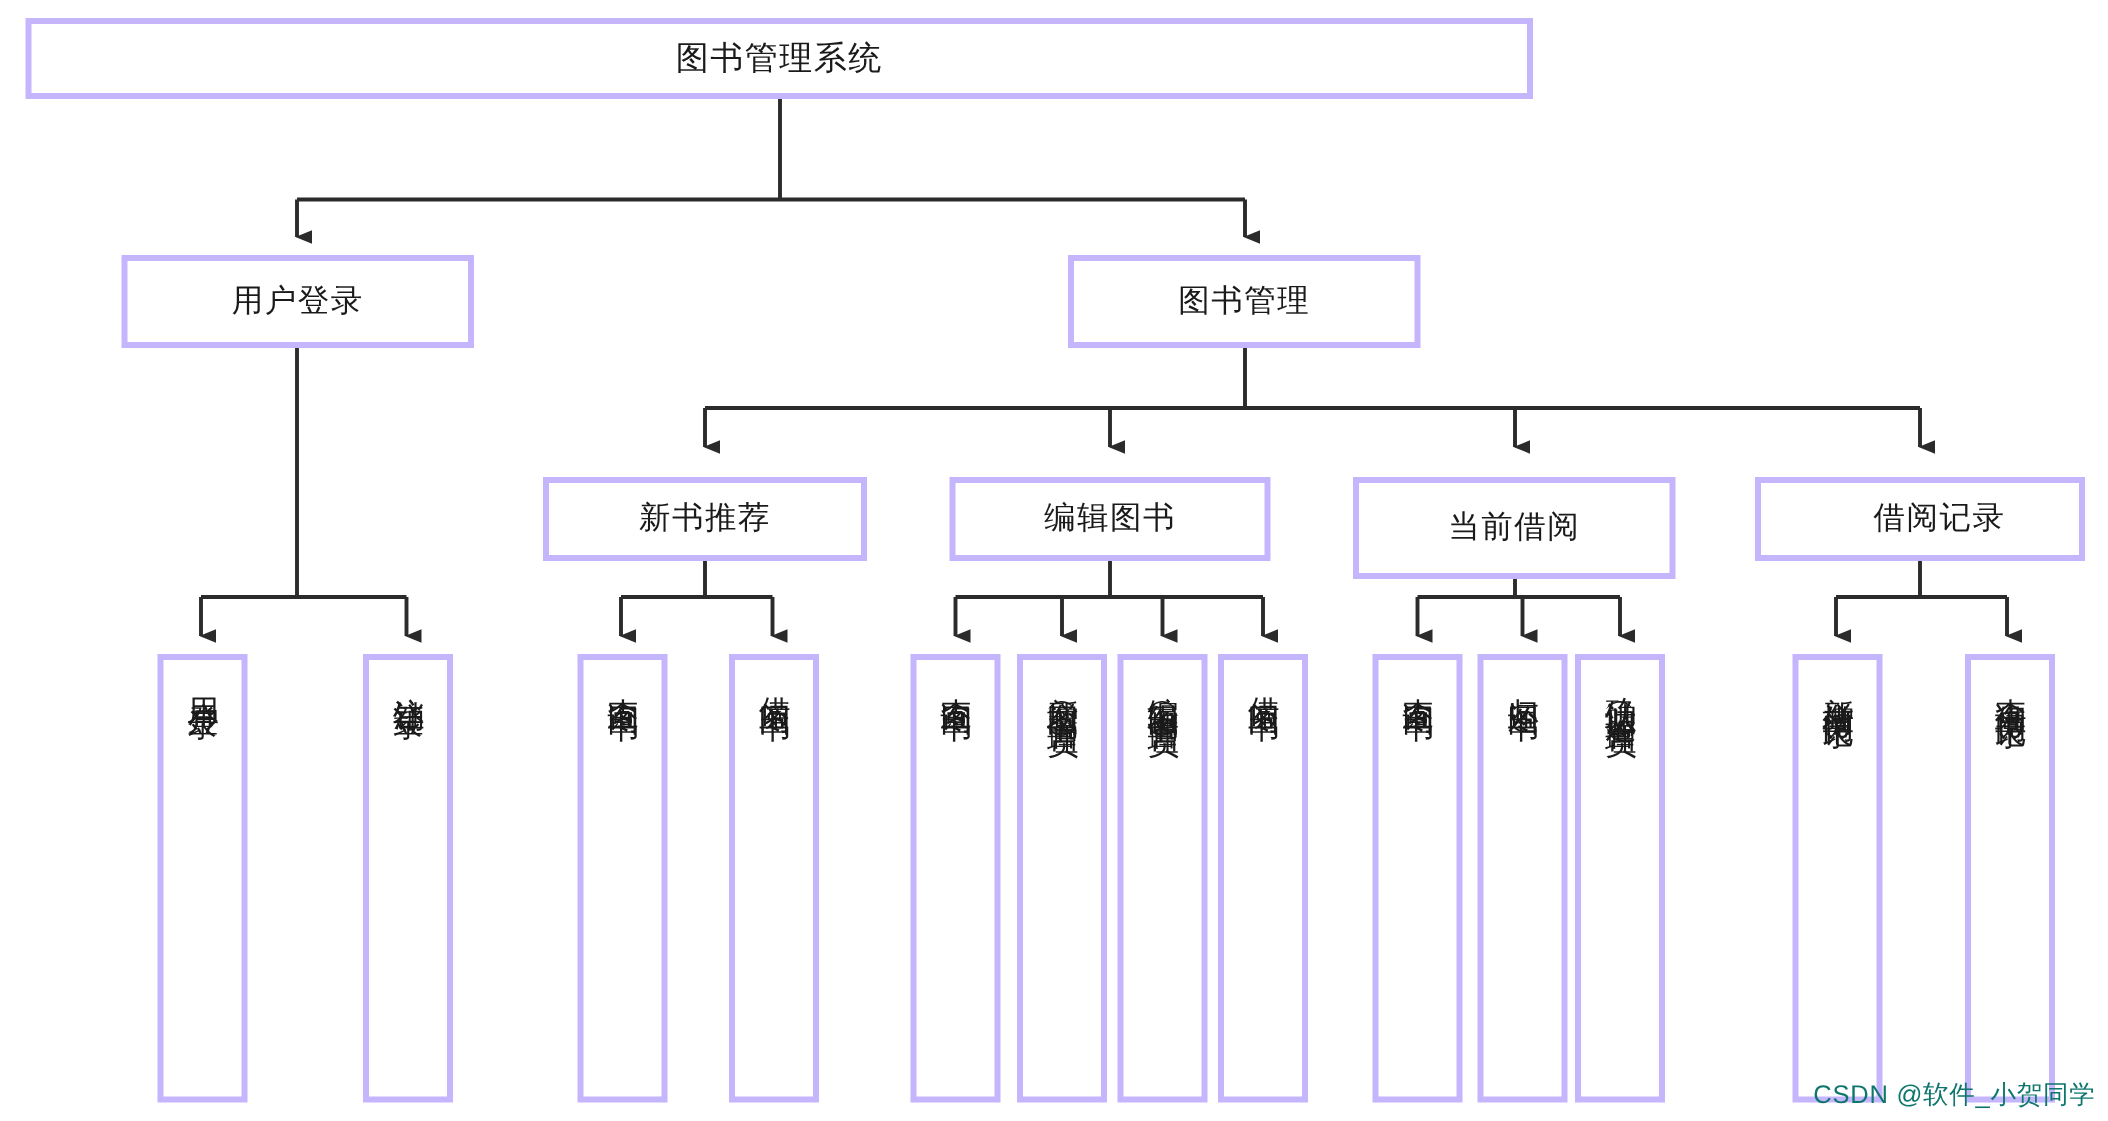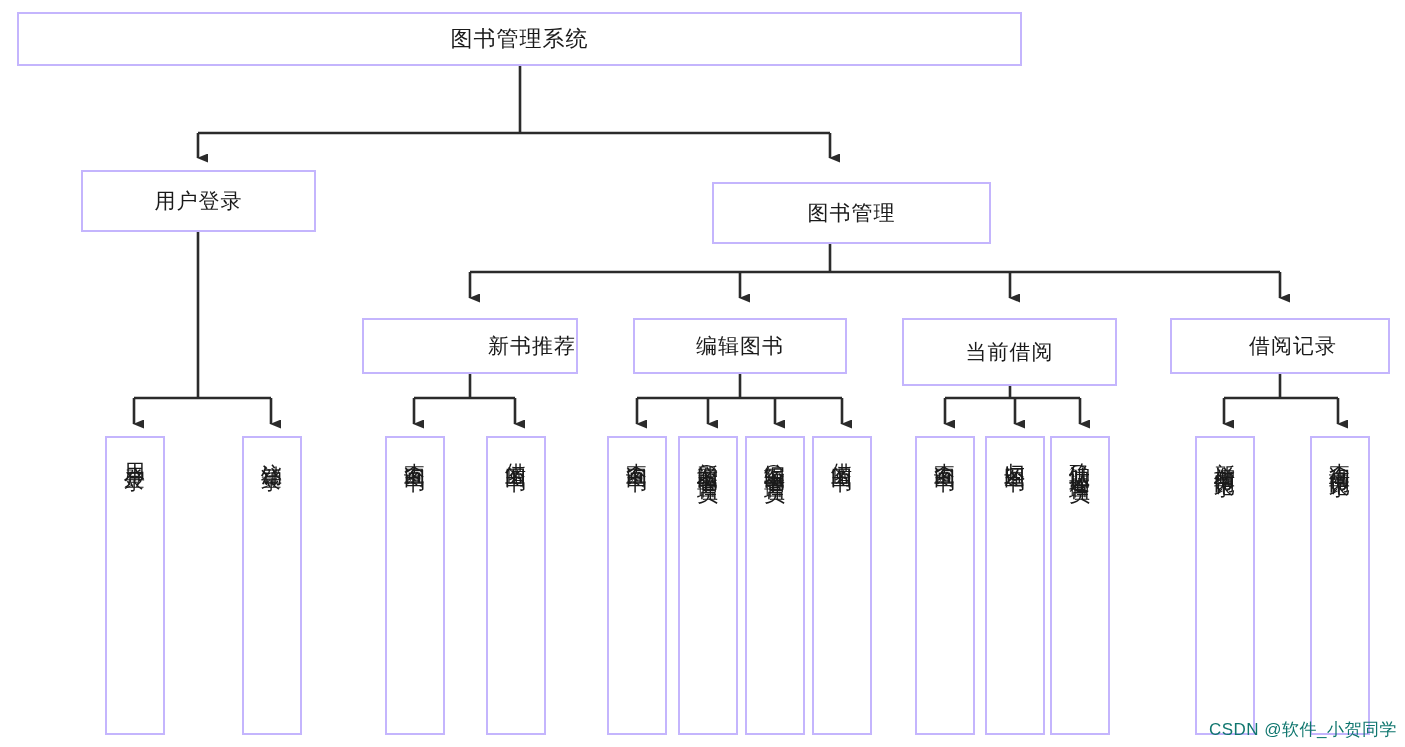--- a/index.html
+++ b/index.html
@@ -22,21 +22,21 @@
     position: absolute;
     left: 0;
     top: 0;
     width: 1405px;
     height: 747px;
     pointer-events: none;
   }
   .node {
     position: absolute;
     box-sizing: border-box;
-    border: 2px solid #c4b5fd;
+    border: 4px solid #c4b5fd;
     background: #ffffff;
     display: flex;
     align-items: center;
     justify-content: center;
     color: #1a1a1a;
   }
   .node .txt {
     display: block;
     text-align: center;
     line-height: 1.18;
@@ -130,25 +130,25 @@
   </svg>
 
   <div class="node h root" style="left:17px; top:12px; width:1005px; height:54px;">
     <span class="txt">图书管理系统</span>
   </div>
 
   <div class="node h" style="left:81px; top:170px; width:235px; height:62px;">
     <span class="txt">用户登录</span>
   </div>
 
-  <div class="node h" style="left:712px; top:170px; width:279px; height:62px;margin-top:12px;">
+  <div class="node h" style="left:712px; top:170px; width:235px; height:62px;">
     <span class="txt">图书管理</span>
   </div>
 
-  <div class="node h" style="left:362px; top:318px; width:216px; height:56px;justify-content:flex-end;">
+  <div class="node h" style="left:362px; top:318px; width:216px; height:56px;">
     <span class="txt">新书推荐</span>
   </div>
 
   <div class="node h" style="left:633px; top:318px; width:214px; height:56px;">
     <span class="txt">编辑图书</span>
   </div>
 
   <div class="node h" style="left:902px; top:318px; width:215px; height:68px;">
     <span class="txt">当前借阅</span>
   </div>

